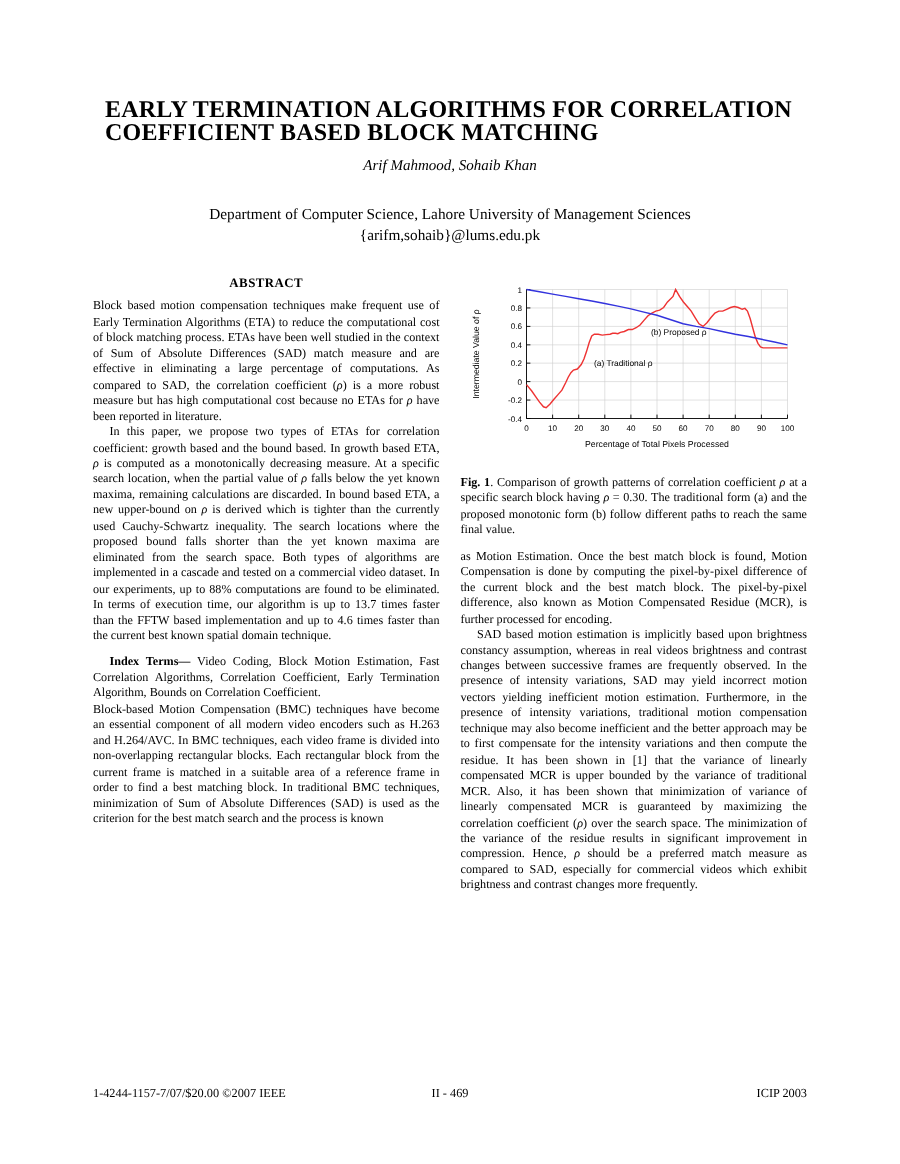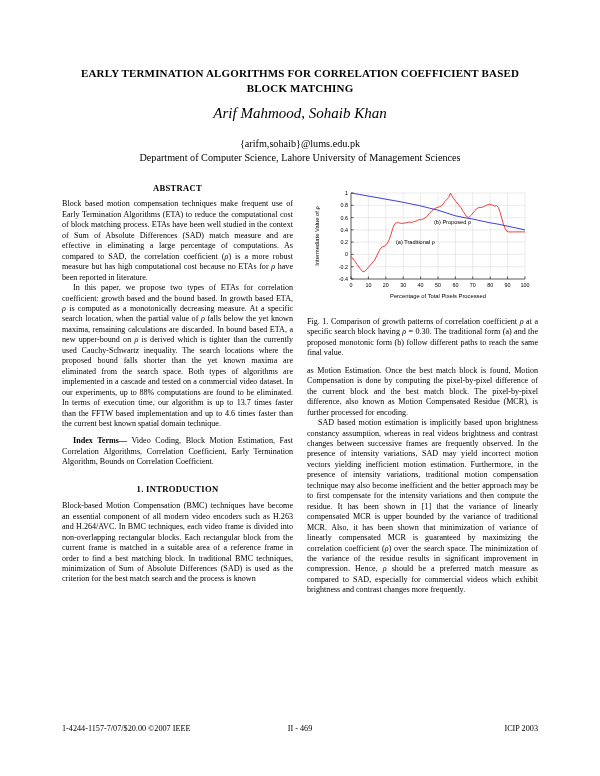--- a/index.html
+++ b/index.html
@@ -20,34 +20,34 @@
     left: 0; top: 0;
     width: 600px;
     height: 776px;
     background: #fff;
   }
   .paper-title {
     position: absolute;
     left: 70px;
     top: 66px;
     width: 460px;
-    text-align: center;
+    text-align: left;
     font-weight: bold;
-    font-size: 11px;
+    font-size: 16px;
     line-height: 15px;
     letter-spacing: 0.15px;
   }
   .authors {
     position: absolute;
     left: 70px;
     top: 105px;
     width: 460px;
     text-align: center;
     font-style: italic;
-    font-size: 15px;
+    font-size: 10px;
   }
   .affiliation {
     position: absolute;
     left: 70px;
     top: 137px;
     width: 460px;
     text-align: center;
     font-size: 10.2px;
     line-height: 13.5px;
   }
@@ -98,21 +98,21 @@
     left: 0; top: 0;
     width: 231px;
     height: 128px;
   }
   .fig-caption {
     font-size: 8.1px;
     line-height: 10.45px;
     text-align: justify;
     margin: 6px 0 0 0;
   }
-  .fig-caption b { font-weight: normal; }
+  .fig-caption b { font-weight: bold; }
 
   
   .footer {
     position: absolute;
     left: 62px;
     top: 724px;
     width: 476px;
     font-size: 8.2px;
   }
   .footer-left {
@@ -132,36 +132,35 @@
 </head>
 <body>
 
 <div class="page">
 
   <div class="paper-title">EARLY TERMINATION ALGORITHMS FOR CORRELATION COEFFICIENT BASED BLOCK MATCHING</div>
 
   <div class="authors">Arif Mahmood,  Sohaib Khan</div>
 
   <div class="affiliation">
+    <div>Department of Computer Science, Lahore University of Management Sciences</div>
     <div>{arifm,sohaib}@lums.edu.pk</div>
-    <div>Department of Computer Science, Lahore University of Management Sciences</div>
   </div>
 
   <div class="col col-left">
     <div class="sec-head">ABSTRACT</div>
 
     <p class="para noindent"><span>Block based motion compensation techniques make frequent use of Early Termination Algorithms (ETA) to reduce the computational cost of block matching process. ETAs have been well studied in the context of Sum of Absolute Differences (SAD) match measure and are effective in eliminating a large percentage of computations. As compared to SAD, the correlation coefficient (</span><span class="rho">ρ</span><span>) is a more robust measure but has high computational cost because no ETAs for </span><span class="rho">ρ</span><span> have been reported in literature.</span></p>
 
     <p class="para"><span>In this paper, we propose two types of ETAs for correlation coefficient: growth based and the bound based. In growth based ETA, </span><span class="rho">ρ</span><span> is computed as a monotonically decreasing measure. At a specific search location, when the partial value of </span><span class="rho">ρ</span><span> falls below the yet known maxima, remaining calculations are discarded. In bound based ETA, a new upper-bound on </span><span class="rho">ρ</span><span> is derived which is tighter than the currently used Cauchy-Schwartz inequality. The search locations where the proposed bound falls shorter than the yet known maxima are eliminated from the search space. Both types of algorithms are implemented in a cascade and tested on a commercial video dataset. In our experiments, up to 88% computations are found to be eliminated. In terms of execution time, our algorithm is up to 13.7 times faster than the FFTW based implementation and up to 4.6 times faster than the current best known spatial domain technique.</span></p>
 
     <div class="gap"></div>
 
     <p class="para"><span class="bi">Index Terms—</span><span> Video Coding, Block Motion Estimation, Fast Correlation Algorithms, Correlation Coefficient, Early Termination Algorithm, Bounds on Correlation Coefficient.</span></p>
 
-    <div class="sec-head intro">1.  INTRODUCTION</div>
 
     <p class="para noindent">Block-based Motion Compensation (BMC) techniques have become an essential component of all modern video encoders such as H.263 and H.264/AVC. In BMC techniques, each video frame is divided into non-overlapping rectangular blocks. Each rectangular block from the current frame is matched in a suitable area of a reference frame in order to find a best matching block. In traditional BMC techniques, minimization of Sum of Absolute Differences (SAD) is used as the criterion for the best match search and the process is known</p>
   </div>
 
   <div class="col col-right">
 
     <div class="figure-box">
       <svg class="chart" viewBox="0 0 231 128">
 
         <g>

